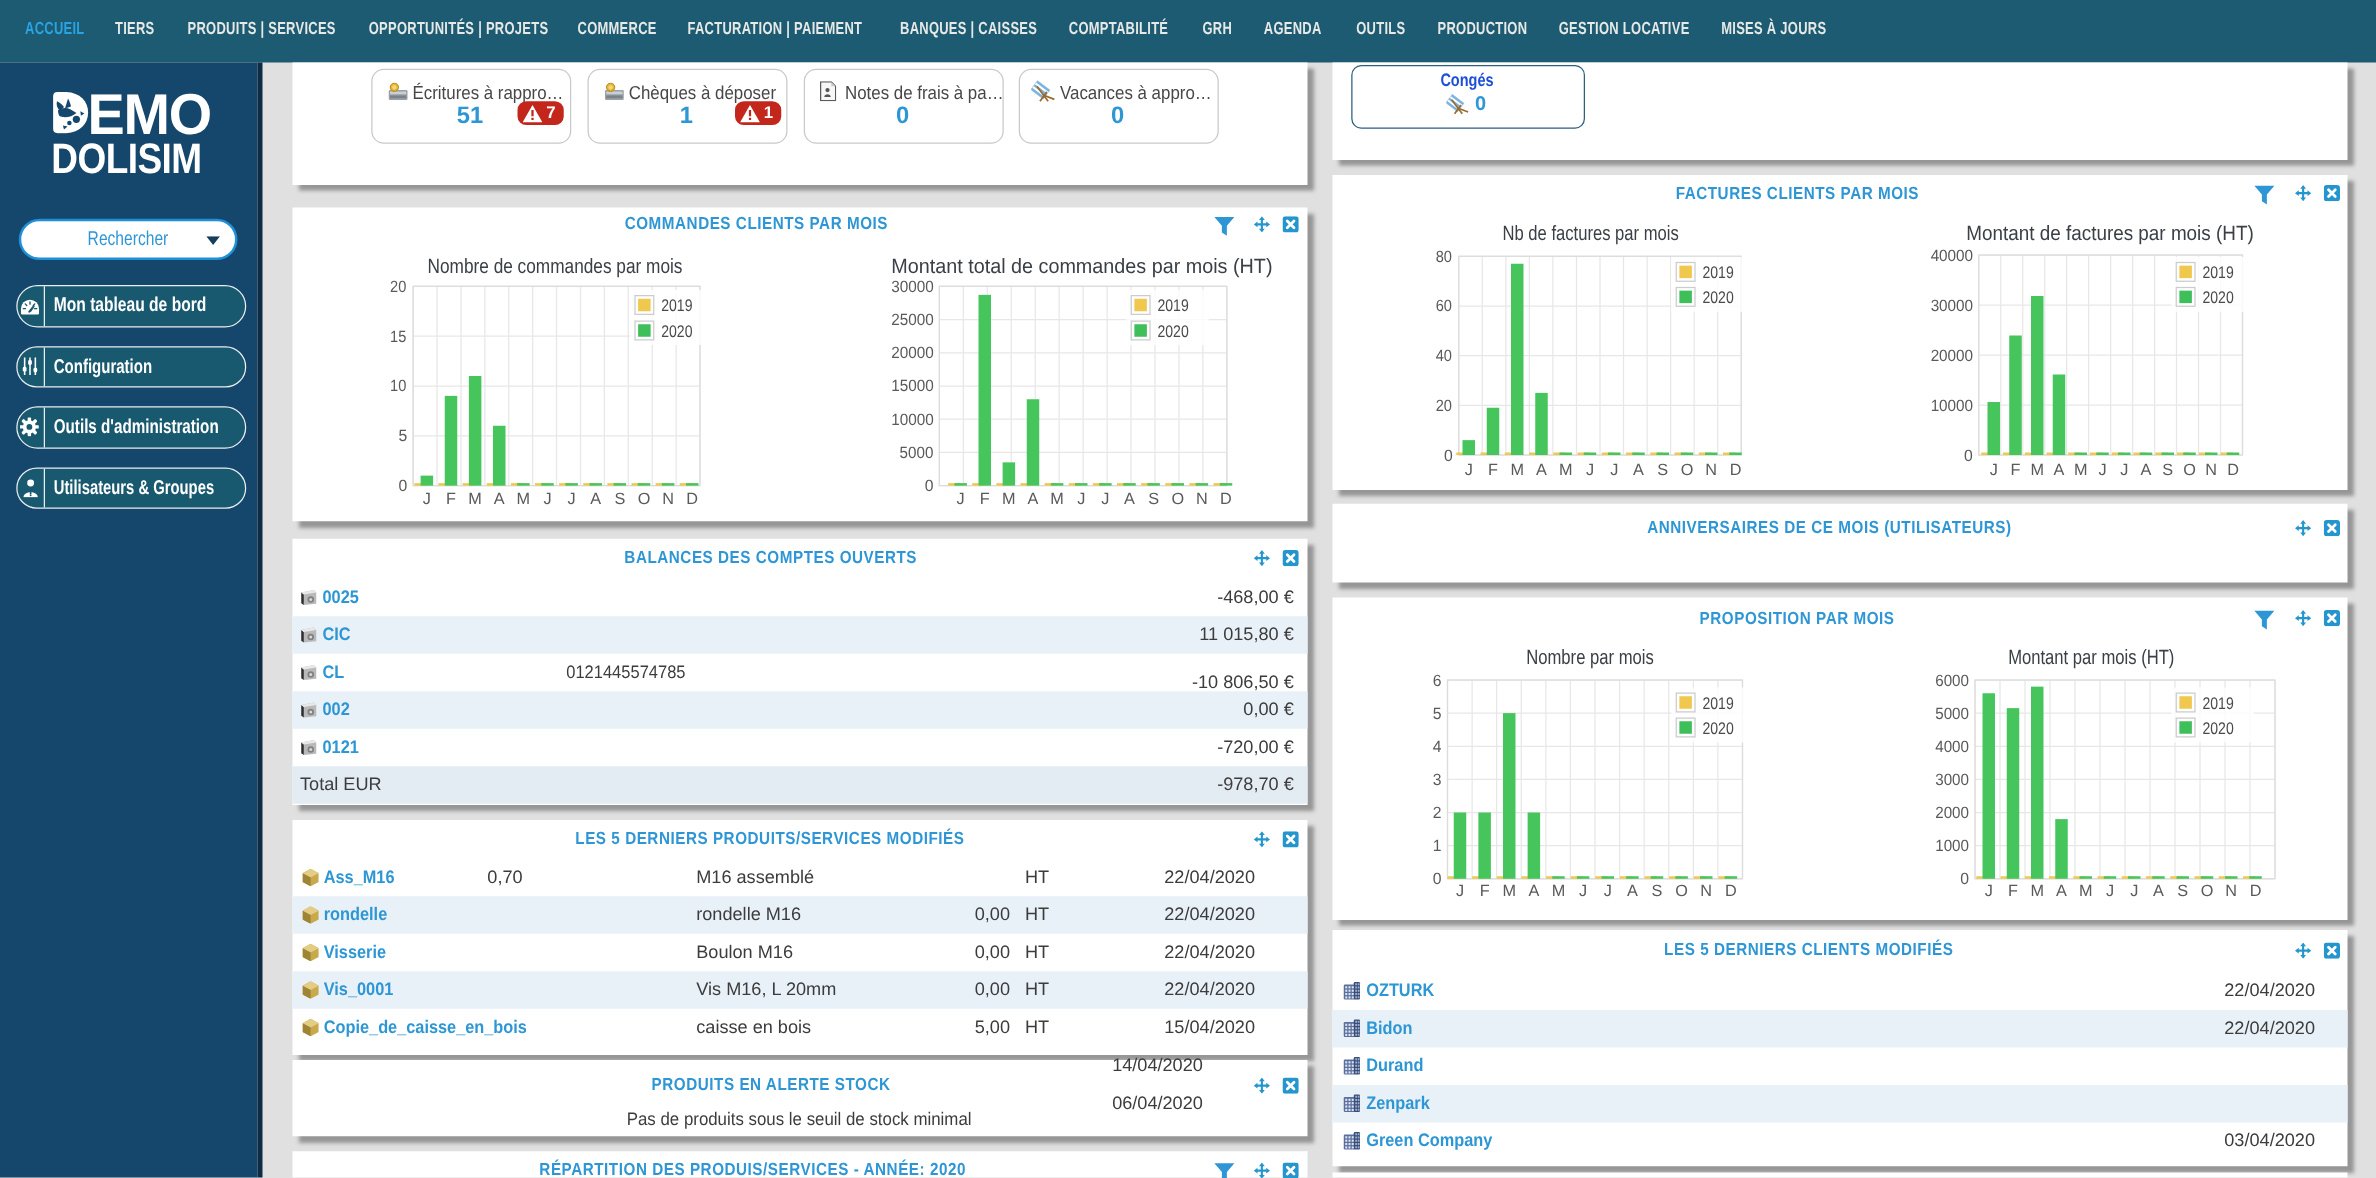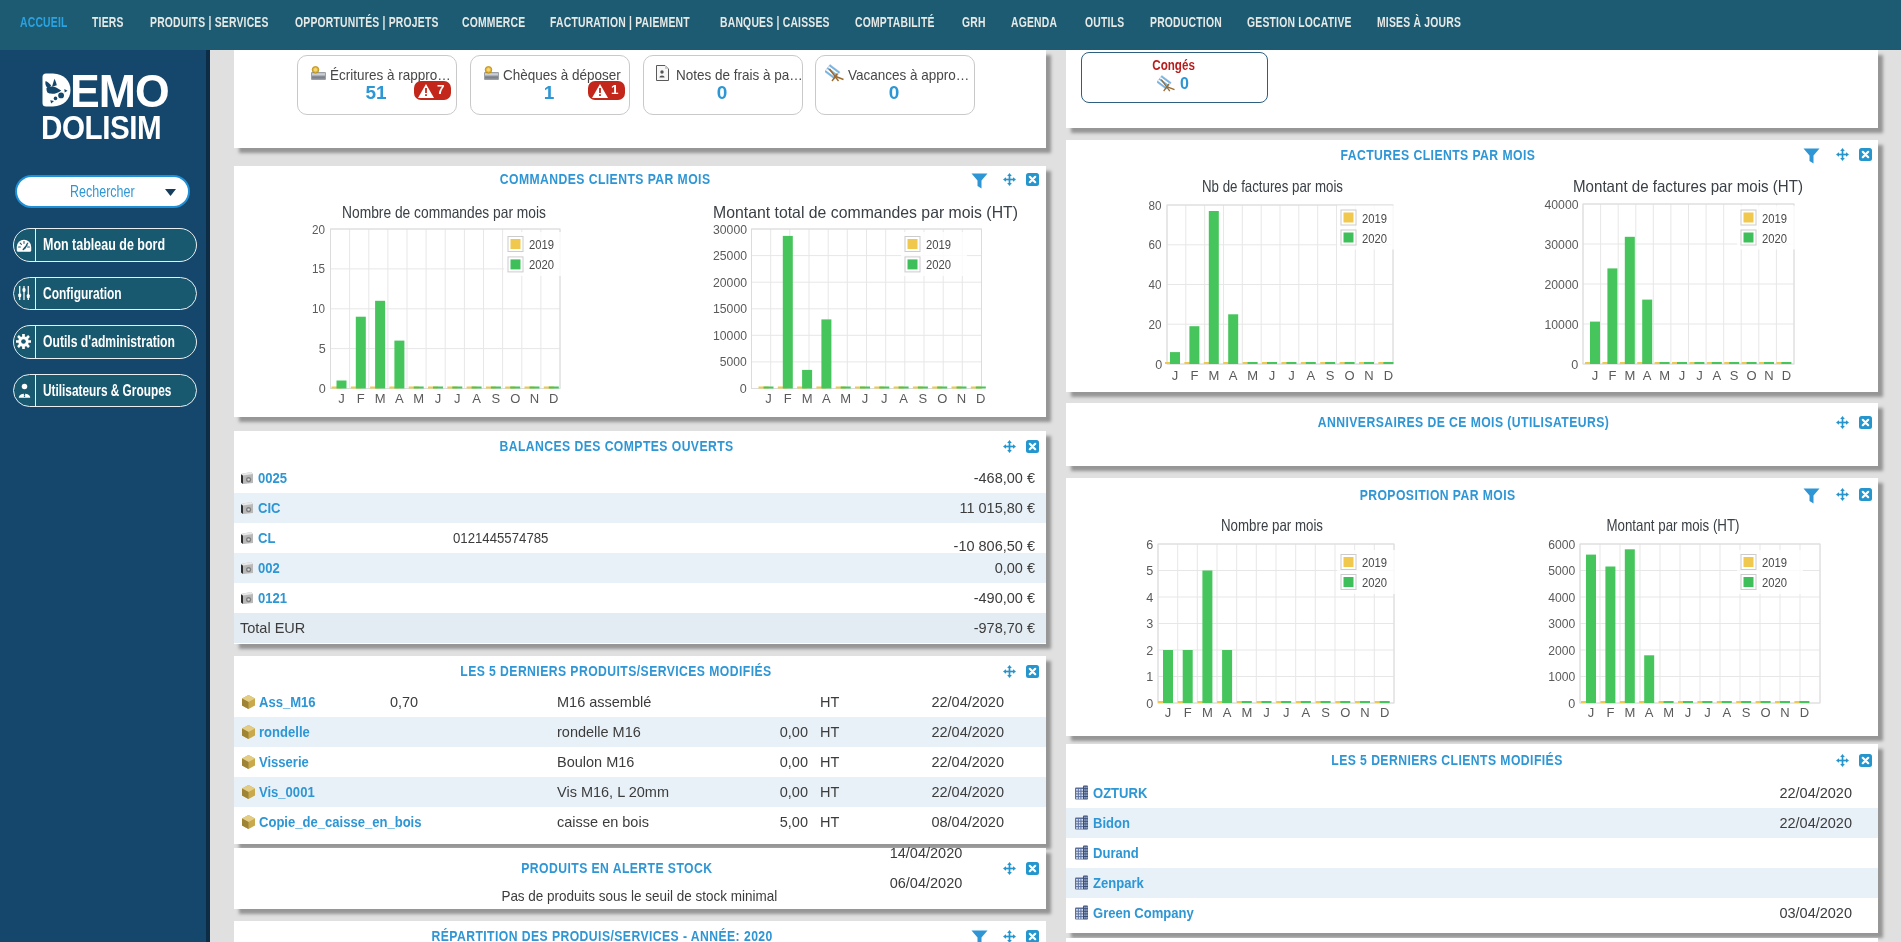--- a/index.html
+++ b/index.html
@@ -249,21 +249,21 @@
 <div class="abs link" style="left:258px;top:560px">002</div>
 <div class="abs txt" style="left:0;top:560px;width:1035px;text-align:right">0,00 €</div>
 <svg class="abs" style="left:240px;top:591px" width="14" height="14" viewBox="0 0 14 14">
     <path d="M1 3 L11 1 L13 3 L13 12 L3 13 Z" fill="#b9b9b9"></path>
     <path d="M1 3 L3 4.5 L3 13 L1 11.5 Z" fill="#2d2d2d"></path>
     <path d="M11 1 L13 3 L3 4.5 L1 3 Z" fill="#e8e8e8"></path>
     <circle cx="8.6" cy="8.6" r="2.6" fill="#808080"></circle>
     <circle cx="8.6" cy="8.6" r="1.2" fill="#d8d8d8"></circle>
   </svg>
 <div class="abs link" style="left:258px;top:590px">0121</div>
-<div class="abs txt" style="left:0;top:590px;width:1035px;text-align:right">-490,00 €</div>
+<div class="abs txt" style="left:0;top:590px;width:1035px;text-align:right">-720,00 €</div>
 <div class="abs" style="left:233.5px;top:613px;width:812.5px;height:30px;background:#e3ebf3"></div>
 <div class="abs txt" style="left:240px;top:620px">Total EUR</div>
 <div class="abs txt" style="left:0;top:620px;width:1035px;text-align:right">-978,70 €</div>
 <div class="panel" style="left:233.5px;top:656px;width:812.5px;height:188px"></div>
 <div class="ptitle" style="left:316px;top:662px"><span class="pts">LES 5 DERNIERS PRODUITS/SERVICES MODIFIÉS</span></div>
 <svg class="abs" style="left:1002.5px;top:665px" width="13" height="13" viewBox="0 0 13 13">
     <g stroke="#2596cd" stroke-width="1.7">
       <line x1="6.5" y1="2" x2="6.5" y2="11"></line>
       <line x1="2" y1="6.5" x2="11" y2="6.5"></line>
     </g>
@@ -320,21 +320,21 @@
 <div class="abs txt" style="left:0;top:784px;width:1004px;text-align:right">22/04/2020</div>
 <svg class="abs" style="left:242px;top:815px" width="13" height="14" viewBox="0 0 13 14">
     <path d="M6.5 0 L13 3.5 L13 10.5 L6.5 14 L0 10.5 L0 3.5 Z" fill="#c8a94b"></path>
     <path d="M6.5 0 L13 3.5 L6.5 7 L0 3.5 Z" fill="#e3cc83"></path>
     <path d="M0 3.5 L6.5 7 L6.5 14 L0 10.5 Z" fill="#9e8435"></path>
   </svg>
 <div class="abs link" style="left:259px;top:814px">Copie_de_caisse_en_bois</div>
 <div class="abs txt" style="left:557px;top:814px">caisse en bois</div>
 <div class="abs txt" style="left:0;top:814px;width:808px;text-align:right">5,00</div>
 <div class="abs txt" style="left:820px;top:814px">HT</div>
-<div class="abs txt" style="left:0;top:814px;width:1004px;text-align:right">08/04/2020</div>
+<div class="abs txt" style="left:0;top:814px;width:1004px;text-align:right">15/04/2020</div>
 <div class="panel" style="left:233.5px;top:848px;width:812.5px;height:61px"></div>
 <div class="ptitle" style="left:317px;top:859px"><span class="pts">PRODUITS EN ALERTE STOCK</span></div>
 <svg class="abs" style="left:1002.5px;top:862px" width="13" height="13" viewBox="0 0 13 13">
     <g stroke="#2596cd" stroke-width="1.7">
       <line x1="6.5" y1="2" x2="6.5" y2="11"></line>
       <line x1="2" y1="6.5" x2="11" y2="6.5"></line>
     </g>
     <path d="M6.5 0 L8.8 3 H4.2 Z" fill="#2596cd"></path>
     <path d="M6.5 13 L8.8 10 H4.2 Z" fill="#2596cd"></path>
     <path d="M0 6.5 L3 4.2 V8.8 Z" fill="#2596cd"></path>
@@ -359,21 +359,21 @@
     <path d="M6.5 13 L8.8 10 H4.2 Z" fill="#2596cd"></path>
     <path d="M0 6.5 L3 4.2 V8.8 Z" fill="#2596cd"></path>
     <path d="M13 6.5 L10 4.2 V8.8 Z" fill="#2596cd"></path>
   </svg>
 <svg class="abs" style="left:1026px;top:930px" width="13" height="13" viewBox="0 0 13 13">
     <rect x="0" y="0" width="13" height="13" rx="2.5" fill="#2596cd"></rect>
     <path d="M3.8 3.8 L9.2 9.2 M9.2 3.8 L3.8 9.2" stroke="#ffffff" stroke-width="2.2" stroke-linecap="round"></path>
   </svg>
 <div class="panel" style="left:1066px;top:50px;width:812px;height:78px"></div>
 <div class="abs" style="left:1081px;top:51.5px;width:185px;height:49px;border:1.5px solid #2d5f80;border-radius:8px;background:#fff"></div>
-<div class="abs" style="left:1081px;top:57px;width:185px;text-align:center;color:#b91c1c;font-size:14.5px;font-weight:bold"><span style="display:inline-block;transform:scaleX(0.8)">Congés</span></div>
+<div class="abs" style="left:1081px;top:57px;width:185px;text-align:center;color:#1d4ed8;font-size:14.5px;font-weight:bold"><span style="display:inline-block;transform:scaleX(0.8)">Congés</span></div>
 <svg class="abs" style="left:1157px;top:75px" width="19" height="17" viewBox="0 0 20 18">
     <g transform="translate(5,0.5) rotate(37)">
       <rect x="0" y="0" width="12.5" height="9" fill="#ffffff" stroke="#9db4ca" stroke-width="0.4"></rect>
       <rect x="0" y="0" width="12.5" height="1.9" fill="#79b3e0"></rect>
       <rect x="0" y="3.55" width="12.5" height="1.9" fill="#79b3e0"></rect>
       <rect x="0" y="7.1" width="12.5" height="1.9" fill="#79b3e0"></rect>
     </g>
     <g stroke="#9a6a2f" stroke-width="1.4" fill="none">
       <line x1="4.5" y1="5" x2="13.5" y2="17"></line>
       <line x1="12.5" y1="9.5" x2="7" y2="17"></line>

